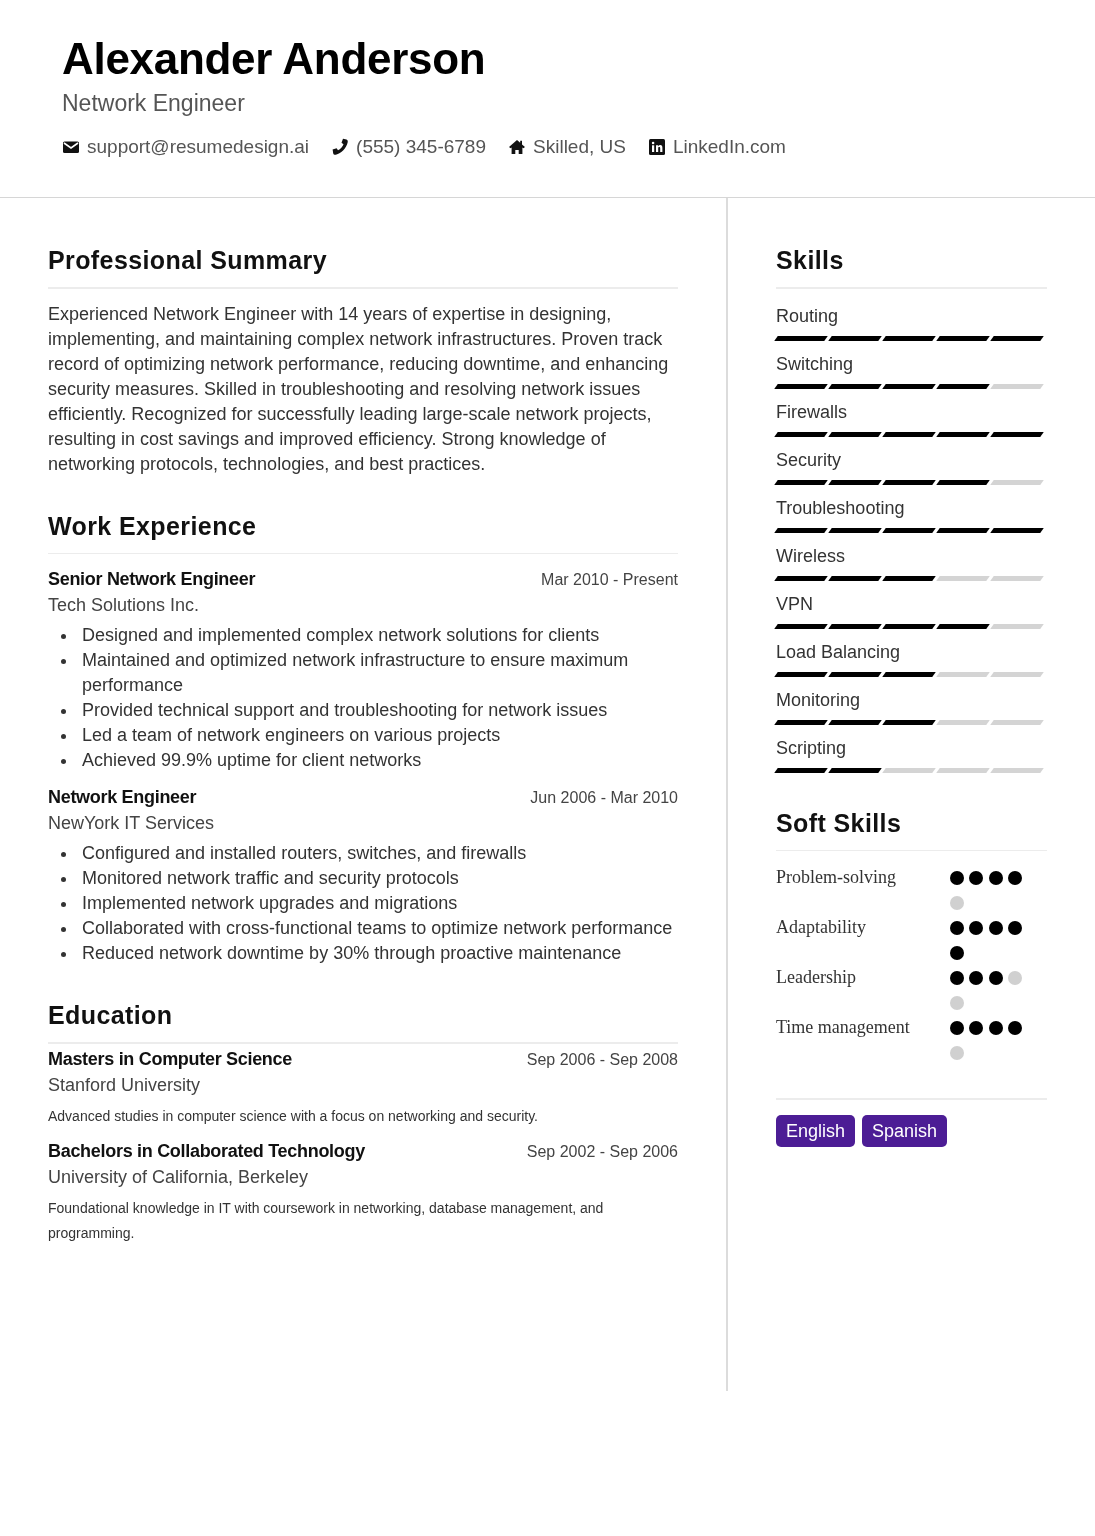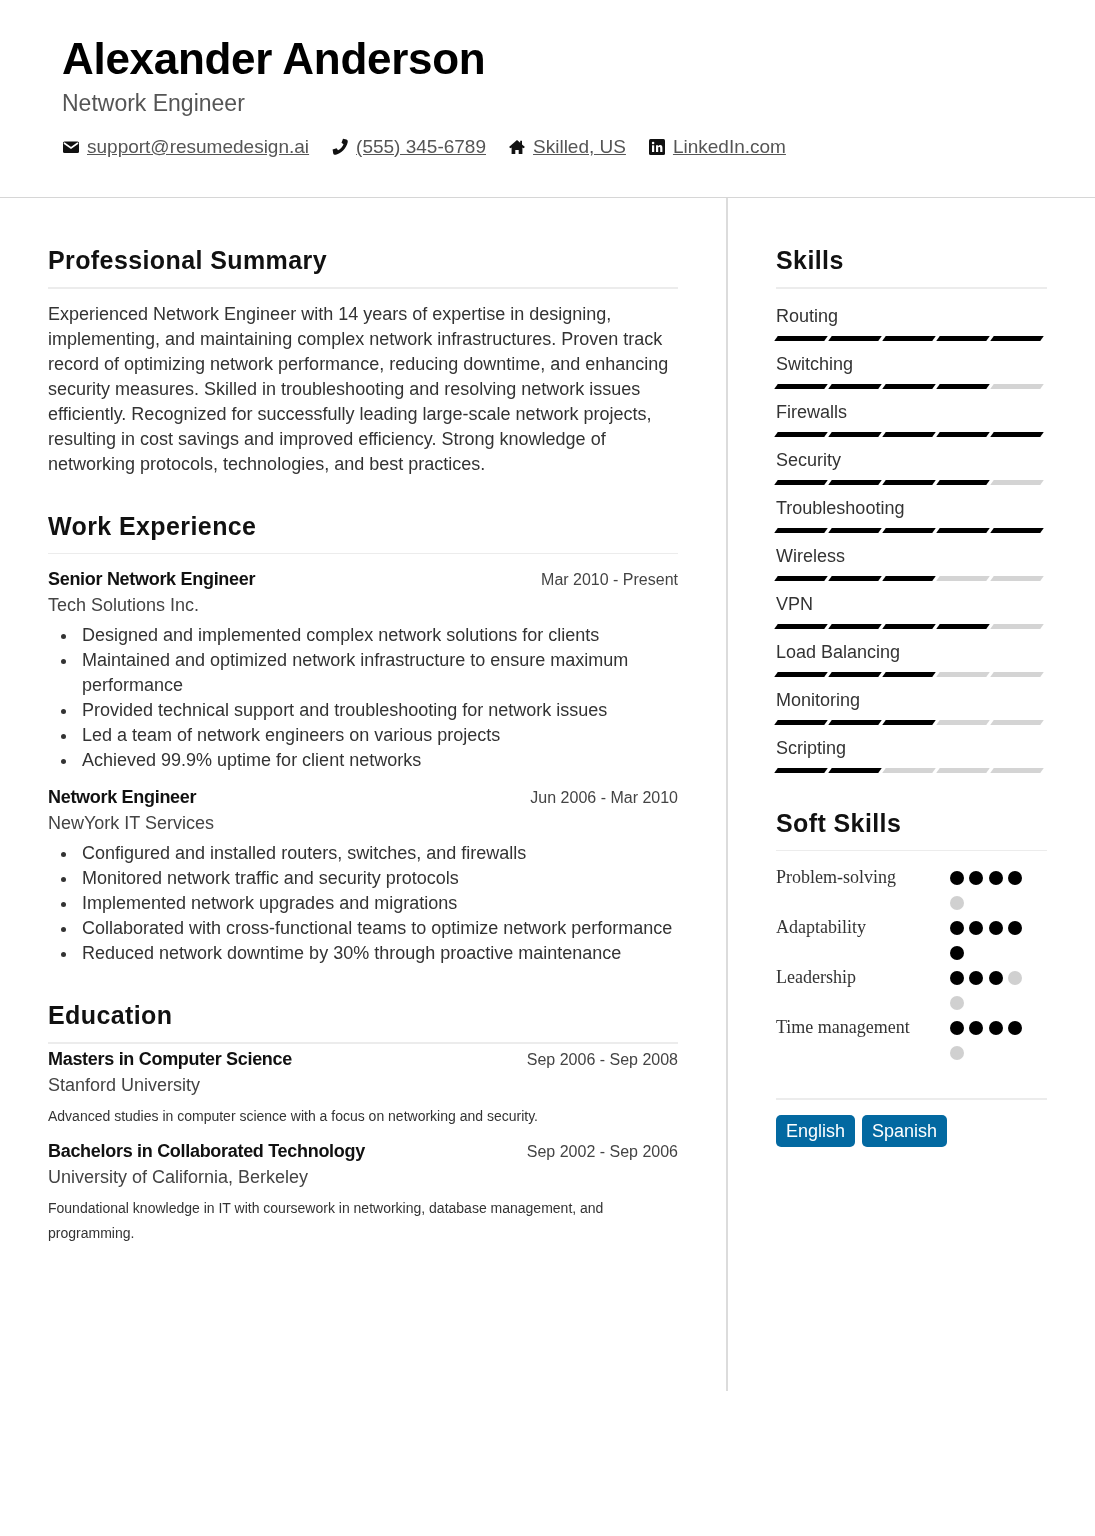--- a/index.html
+++ b/index.html
@@ -2,21 +2,21 @@
 <html><head>
 <meta charset="utf-8">
 <style>
   * { box-sizing: border-box; margin: 0; padding: 0; }
   html, body { width: 1095px; height: 1536px; background: #ffffff; }
   body { font-family: "Liberation Sans", "DejaVu Sans", sans-serif; color: #222; position: relative; overflow: hidden; }
 
   .header { position: absolute; left: 0; top: 0; width: 1095px; height: 198px; border-bottom: 1.5px solid #d6d6d6; }
   .name { position: absolute; left: 62px; top: 34px; font-size: 44px; font-weight: 600; color: #000; letter-spacing: -0.3px; }
   .title { position: absolute; left: 62px; top: 90px; font-size: 23px; color: #555; }
-  .contacts { position: absolute; left: 62px; top: 136px; display: flex; align-items: center; font-size: 19px; color: #555; text-decoration: underline; }
+  .contacts { position: absolute; left: 62px; top: 136px; display: flex; align-items: center; font-size: 19px; color: #555; }
   .contact { display: flex; align-items: center; margin-right: 22px; }
   .contact .ic { width: 18px; height: 18px; margin-right: 7px; display: inline-flex; align-items: center; justify-content: center; }
   .contact .ic svg { width: 18px; height: 18px; }
 
   .vdivider { position: absolute; left: 726px; top: 198px; width: 2px; height: 1193px; background: #dcdcdc; }
 
   .left { position: absolute; left: 48px; top: 244px; width: 630px; }
   .right { position: absolute; left: 776px; top: 244px; width: 271px; }
 
   .sec-title { font-size: 25px; font-weight: 600; color: #111; letter-spacing: 0.4px; height: 32px; line-height: 32px; }
@@ -40,21 +40,21 @@
   .seg { width: 50px; height: 5px; margin-right: 4px; transform: skewX(-35deg); background: #d4d4d4; }
   .seg.on { background: #000; }
 
   .soft-row { display: flex; position: relative; }
   .soft-name { width: 178px; font-size: 18px; color: #333; line-height: 25px; font-family: Liberation Serif, serif; }
   .soft-dots { width: 100px; display: flex; flex-wrap: wrap; align-content: flex-start; position: relative; top: 1px; }
   .dot { width: 14px; height: 14px; border-radius: 50%; background: #d0d0d0; margin-right: 5.5px; margin-top: 5px; margin-bottom: 6px; }
   .dot.on { background: #000; }
 
   .langs { display: flex; margin-top: 15px; }
-  .lang { background: #0369a1; color: #fff; font-size: 18px; padding: 5px 10px; border-radius: 5px; margin-right: 7px; line-height: 22px; }
+  .lang { background: #4c1d95; color: #fff; font-size: 18px; padding: 5px 10px; border-radius: 5px; margin-right: 7px; line-height: 22px; }
 </style>
 </head>
 <body>
 
 <div class="header">
   <div class="name">Alexander Anderson</div>
   <div class="title">Network Engineer</div>
   <div class="contacts">
     <div class="contact">
       <span class="ic">

